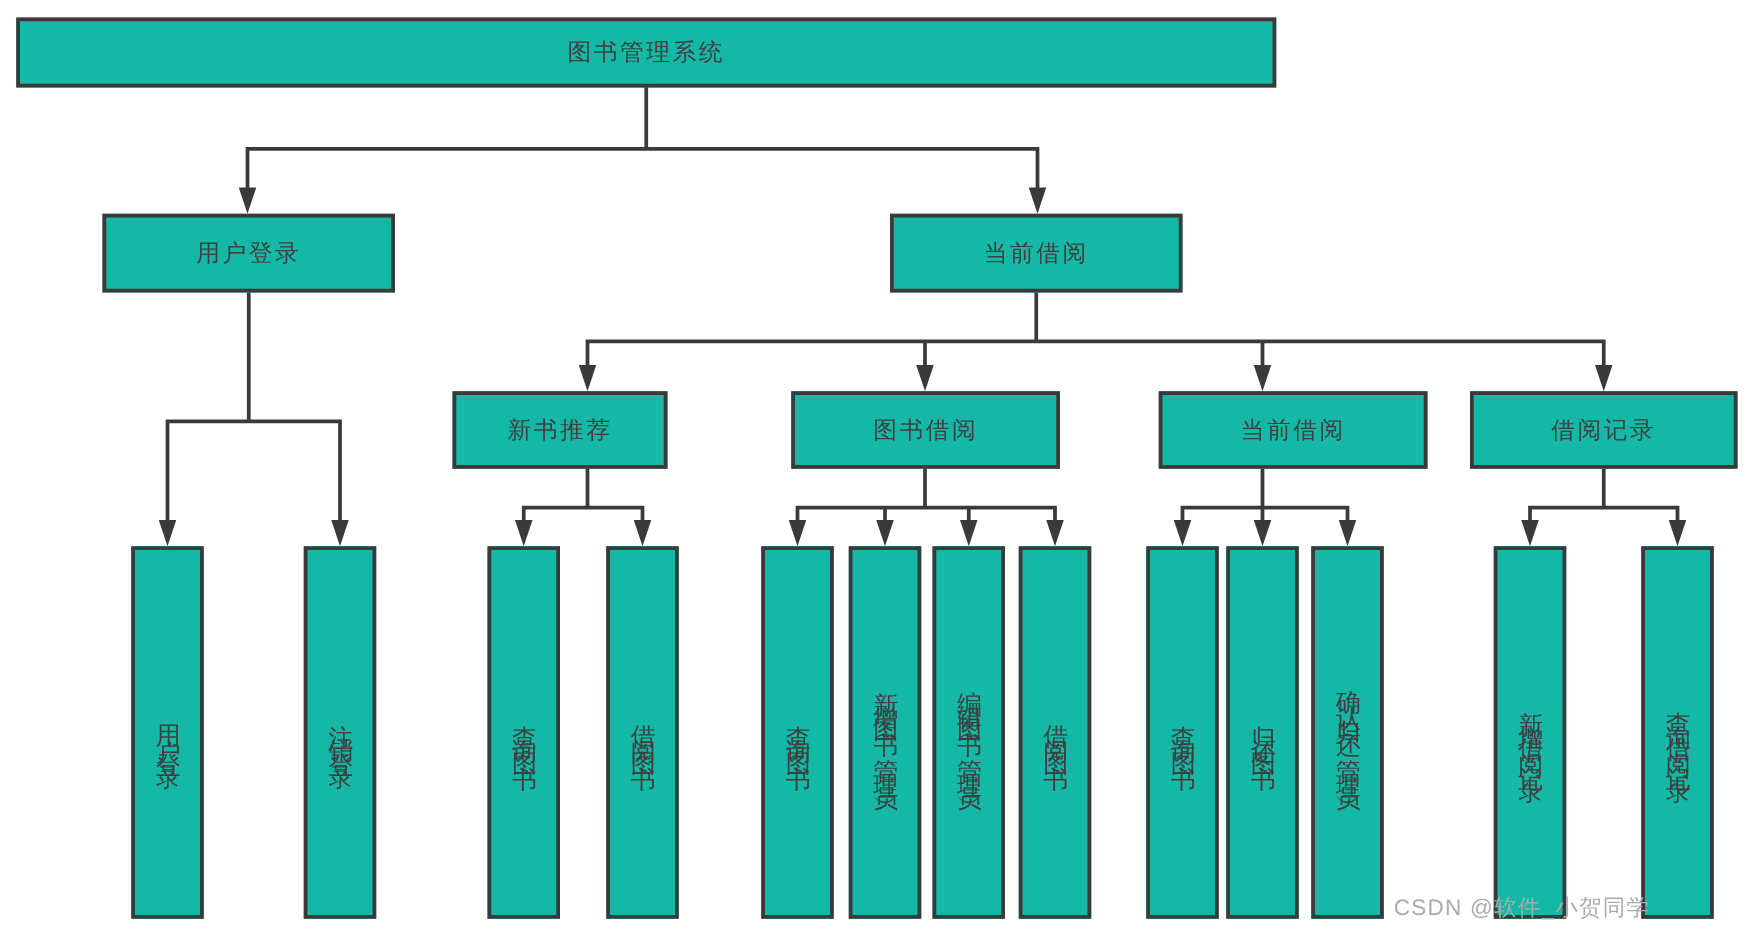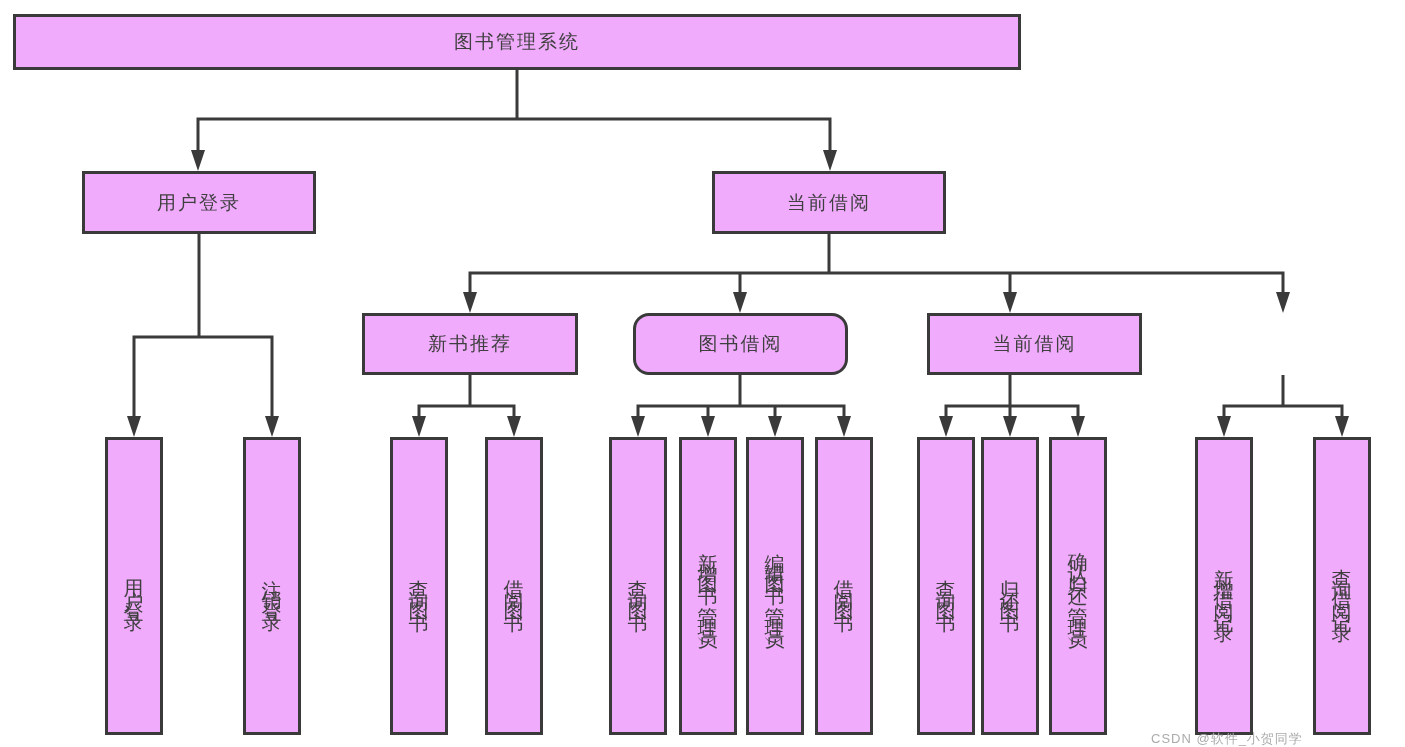--- a/index.html
+++ b/index.html
@@ -19,45 +19,44 @@
   }
   .connectors{
     position:absolute;left:0;top:0;width:1405px;height:747px;
   }
   .connectors path{stroke:var(--line);stroke-width:3;fill:none;}
   .connectors polygon{fill:var(--line);stroke:none;}
   .box{
     position:absolute;
     box-sizing:border-box;
     border:3px solid var(--line);
-    background:#f0abfc;
+    background:#14b8a6;
     display:flex;
     align-items:center;
     justify-content:center;
     color:var(--text);
     font-size:19px;
     letter-spacing:2px;
     text-align:center;
   }
   .vbox{font-size:20px;}
   .vbox .vtext{
     writing-mode:vertical-rl;
     letter-spacing:11px;
     line-height:1.1;
   }
   .watermark{
     position:absolute;
-    left:1151px;
+    left:1115px;
     top:714px;
-    font-size:13px;
+    font-size:18px;
     color:var(--watermark);
     letter-spacing:1px;
     white-space:nowrap;
     z-index:5;
-    margin-top:16px;
   }
 </style>
 </head>
 <body>
 
 <div class="stage">
 
   <svg class="connectors" viewBox="0 0 1405 747">
     <g>
       <path d="M517 69 V119 M196.5 119 H831.5 M198 119 V153 M830 119 V153"></path>
@@ -105,28 +104,31 @@
     <span>图书管理系统</span>
   </div>
 
   <div class="box" style="left:82px;top:171px;width:234px;height:63px;">
     <span>用户登录</span>
   </div>
   <div class="box" style="left:712px;top:171px;width:234px;height:63px;">
     <span>当前借阅</span>
   </div>
 
-  <div class="box" style="left:362px;top:313px;width:216px;height:62px;">
+  <div class="box" style="left:362px;top:313px;width:172px;height:62px;">
     <span>新书推荐</span>
   </div>
-  <div class="box" style="left:633px;top:313px;width:215px;height:62px;border-radius:16px;">
+  <div class="box" style="left:633px;top:313px;width:215px;height:62px;">
     <span>图书借阅</span>
   </div>
   <div class="box" style="left:903px;top:313px;width:215px;height:62px;margin-left:24px;">
     <span>当前借阅</span>
+  </div>
+  <div class="box" style="left:1176px;top:313px;width:214px;height:62px;">
+    <span>借阅记录</span>
   </div>
 
   <div class="box vbox" style="left:105px;top:437px;width:58px;height:298px;">
     <span class="vtext">用户登录</span>
   </div>
   <div class="box vbox" style="left:243px;top:437px;width:58px;height:298px;">
     <span class="vtext">注销登录</span>
   </div>
 
   <div class="box vbox" style="left:390px;top:437px;width:58px;height:298px;">

